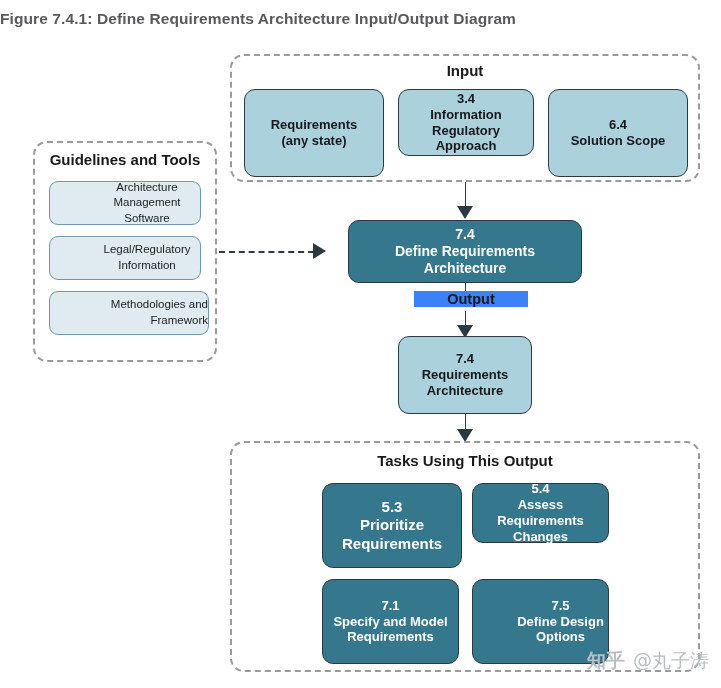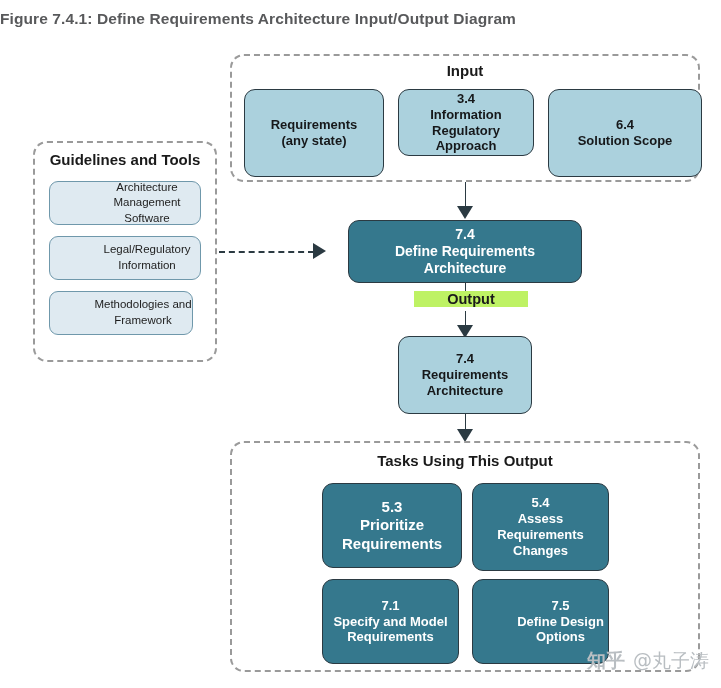--- a/index.html
+++ b/index.html
@@ -118,21 +118,21 @@
     height: 0;
     border-top: 8px solid transparent;
     border-bottom: 8px solid transparent;
     border-left: 13px solid #2b3a42;
   }
   .flow-label {
     position: absolute;
     font-size: 14.5px;
     font-weight: 600;
     color: #1a1a1a;
-    background: #bef264;
+    background: #3b82f6;
     padding: 0 6px;
     text-align: center;
   }
 
   
   .watermark {
     position: absolute;
     right: 12px;
     bottom: 14px;
     font-size: 19px;
@@ -159,21 +159,21 @@
     <span class="ttl">(any state)</span>
   </div>
 
   <div class="box box-light" style="left:398px; top:89px; width:136px; height:67px; font-size:13px;align-items:center;">
     <span class="num">3.4</span>
     <span class="ttl">Information</span>
     <span class="ttl">Regulatory</span>
     <span class="ttl">Approach</span>
   </div>
 
-  <div class="box box-light" style="left:548px; top:89px; width:154px; height:88px; font-size:13px;">
+  <div class="box box-light" style="left:548px; top:89px; width:140px; height:88px; font-size:13px;">
     <span class="num">6.4</span>
     <span class="ttl">Solution Scope</span>
   </div>
 
   <div class="vline" style="left:465px; top:182px; height:26px;"></div>
   <div class="arrow-down" style="left:457px; top:206px;"></div>
 
   <div class="group" style="left:33px; top:141px; width:184px; height:221px;">
     <div class="group-title" style="top:8px;">Guidelines and Tools</div>
   </div>
@@ -181,21 +181,21 @@
   <div class="box box-pale" style="left:49px; top:181px; width:152px; height:44px;">
     <span class="ttl">Architecture Management</span>
     <span class="ttl">Software</span>
   </div>
 
   <div class="box box-pale" style="left:49px; top:236px; width:152px; height:44px;">
     <span class="ttl">Legal/Regulatory</span>
     <span class="ttl">Information</span>
   </div>
 
-  <div class="box box-pale" style="left:49px; top:291px; width:144px; height:44px;">
+  <div class="box box-pale" style="left:49px; top:291px; width:160px; height:44px;align-items:flex-end;">
     <span class="ttl">Methodologies and</span>
     <span class="ttl">Framework</span>
   </div>
 
   <div class="hline-dash" style="left:219px; top:251px; width:95px;"></div>
   <div class="arrow-right" style="left:313px; top:243px;"></div>
 
   <div class="box box-dark" style="left:348px; top:220px; width:234px; height:63px; font-size:14px;">
     <span class="num">7.4</span>
     <span class="ttl">Define Requirements</span>
@@ -219,21 +219,21 @@
   <div class="group" style="left:230px; top:441px; width:470px; height:231px;">
     <div class="group-title" style="top:9px;">Tasks Using This Output</div>
   </div>
 
   <div class="box box-dark" style="left:322px; top:483px; width:140px; height:85px; font-size:15px;">
     <span class="num">5.3</span>
     <span class="ttl">Prioritize</span>
     <span class="ttl">Requirements</span>
   </div>
 
-  <div class="box box-dark" style="left:472px; top:483px; width:137px; height:88px; font-size:13px;">
+  <div class="box box-dark" style="left:472px; top:483px; width:137px; height:60px; font-size:13px;">
     <span class="num">5.4</span>
     <span class="ttl">Assess</span>
     <span class="ttl">Requirements</span>
     <span class="ttl">Changes</span>
   </div>
 
   <div class="box box-dark" style="left:322px; top:579px; width:137px; height:85px; font-size:13px;">
     <span class="num">7.1</span>
     <span class="ttl">Specify and Model</span>
     <span class="ttl">Requirements</span>

